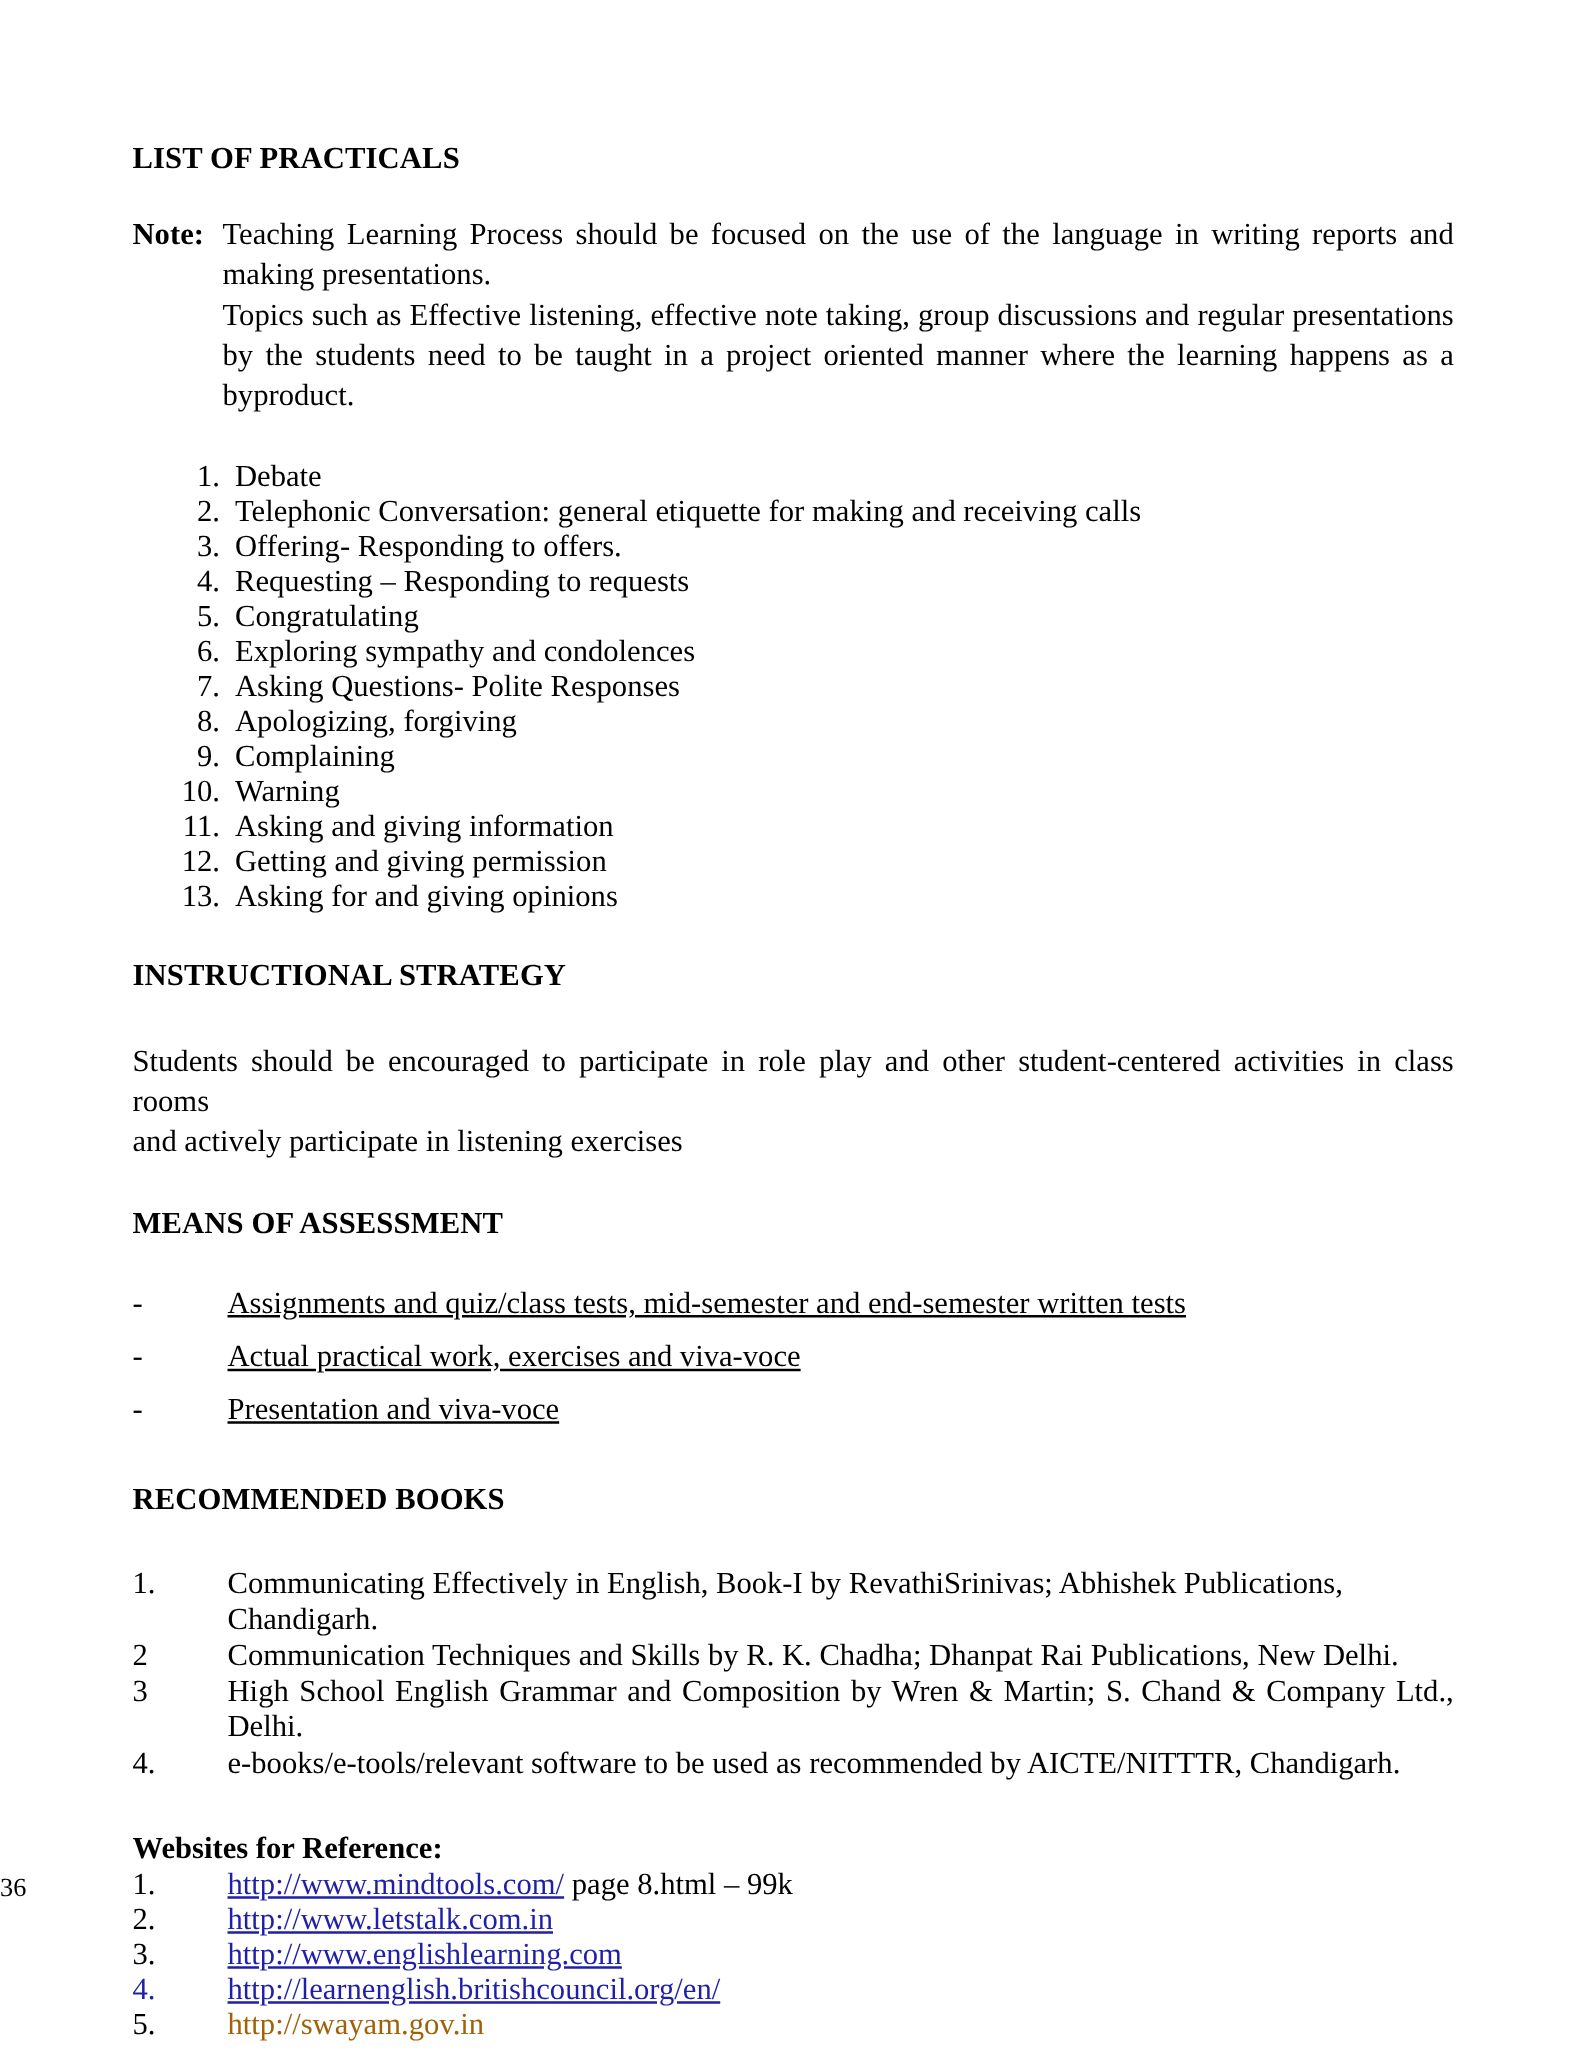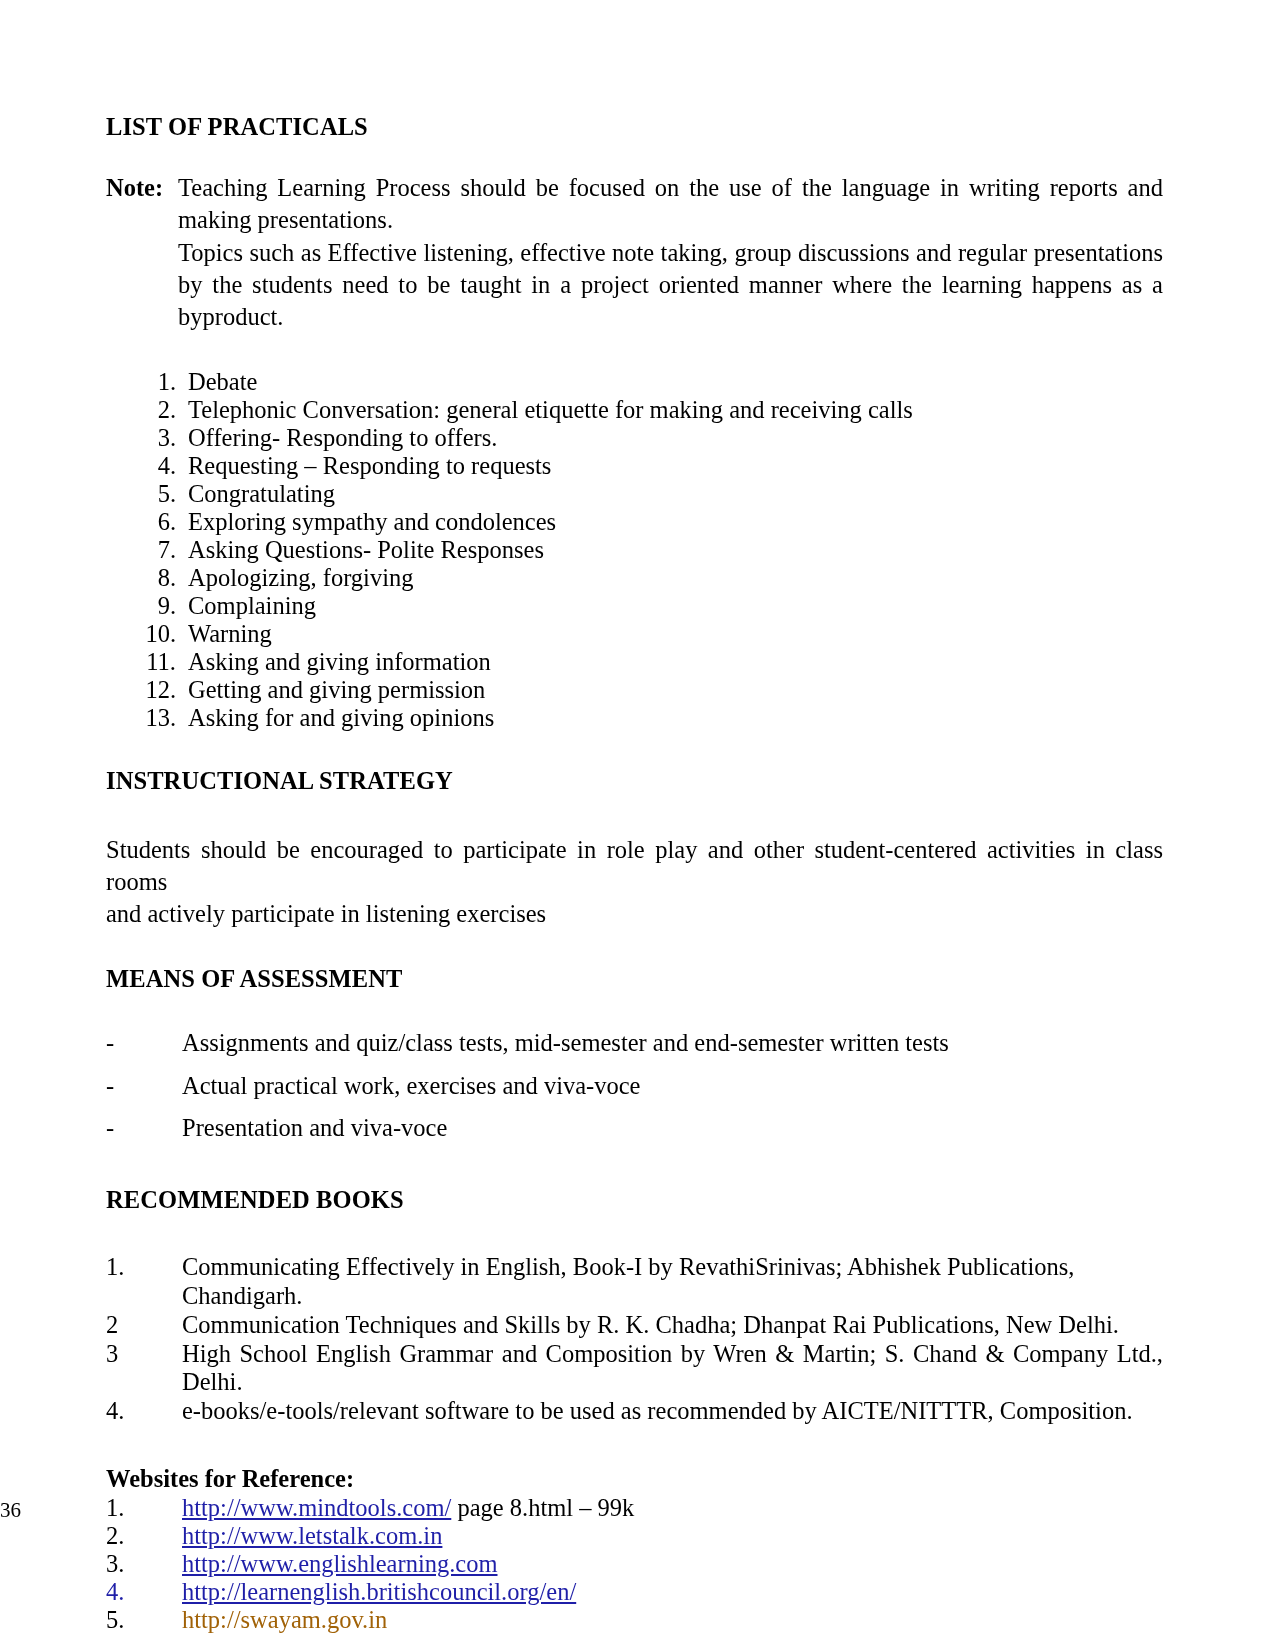--- a/index.html
+++ b/index.html
@@ -102,21 +102,21 @@
     list-style: none;
   }
   .dash-list li {
     display: flex;
     margin-bottom: 18px;
   }
   .dash-list li .bullet {
     flex: 0 0 auto;
     width: 76px;
   }
-  .dash-list li .txt { flex: 1 1 auto; }
+  .dash-list li .txt { flex: 1 1 auto; text-decoration: underline; }
 
   
   .books {
     font-size: 24.5px;
     line-height: 1.18;
     margin: 0;
     padding: 0;
     list-style: none;
   }
   .books li {
@@ -291,21 +291,21 @@
     <li>
         <span class="num">2</span>
         <span class="txt nojust">Communication Techniques and Skills by R. K. Chadha; Dhanpat Rai Publications, New Delhi.</span>
       </li>
     <li>
         <span class="num">3</span>
         <span class="txt">High School English Grammar and Composition by Wren &amp; Martin; S. Chand &amp; Company Ltd., Delhi.</span>
       </li>
     <li>
         <span class="num">4.</span>
-        <span class="txt nojust">e-books/e-tools/relevant software to be used as recommended by     AICTE/NITTTR, Composition.</span>
+        <span class="txt nojust">e-books/e-tools/relevant software to be used as recommended by     AICTE/NITTTR, Chandigarh.</span>
       </li>
   </ol>
 
   <div class="gap-38"></div>
 
   <h2 class="web-head">Websites for Reference:</h2>
 
   <ol class="websites">
     <li>
         <span class="num">1.</span>

